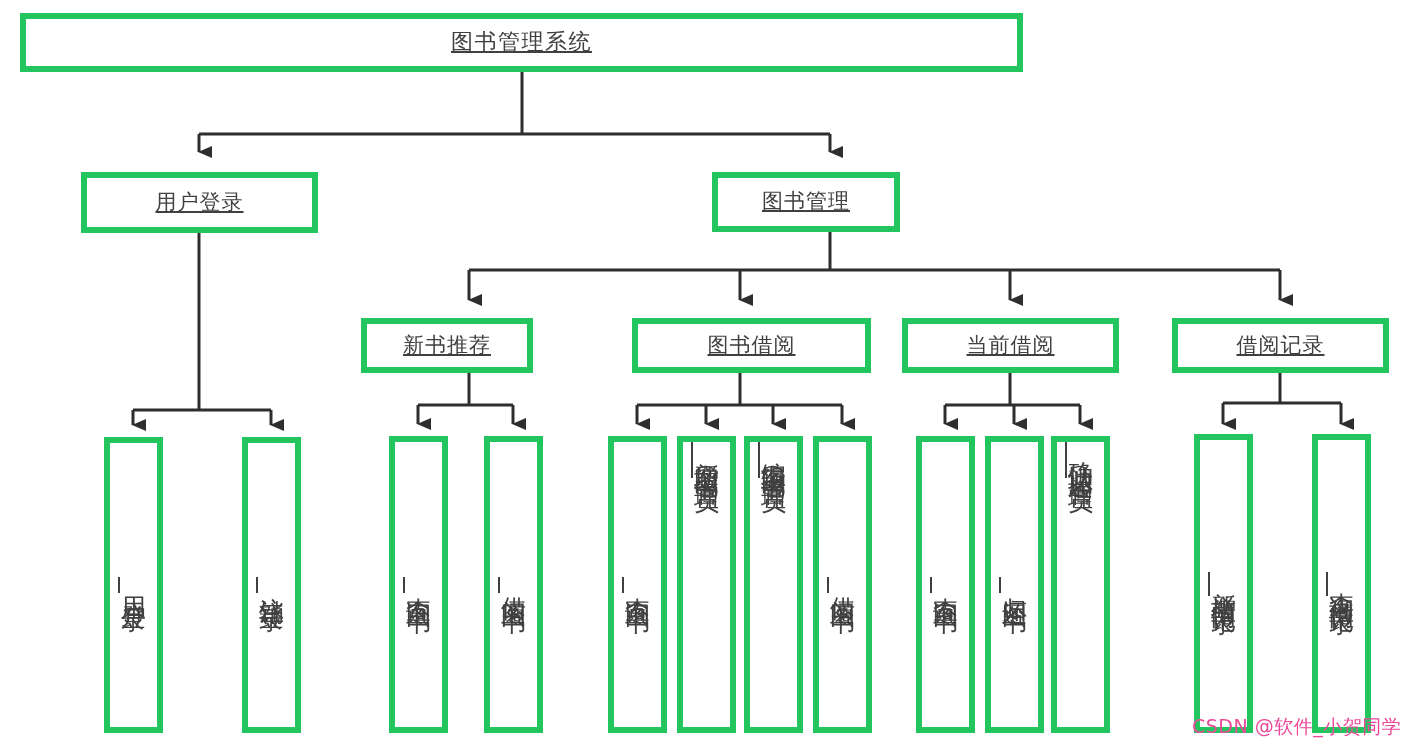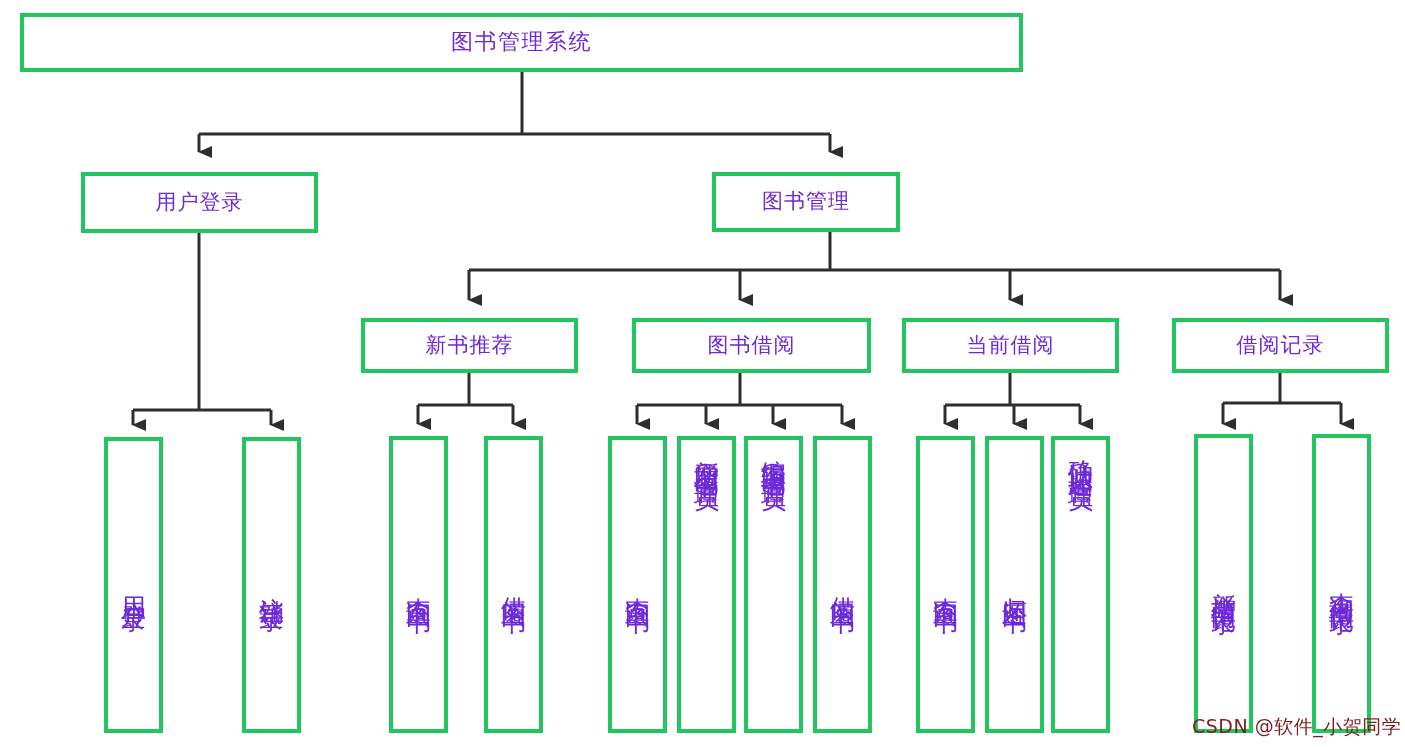--- a/index.html
+++ b/index.html
@@ -11,25 +11,26 @@
     overflow:hidden;
     position:relative;
   }
   #canvas{position:absolute;left:0;top:0;width:1405px;height:747px;}
   #svg-layer{position:absolute;left:0;top:0;width:1405px;height:747px;}
 
   .node{
     position:absolute;
     box-sizing:border-box;
     background:#ffffff;
-    border:4px solid #22c55e;
+    border:6px solid #22c55e;
     display:flex;
     align-items:center;
     justify-content:center;
-    color:#6d28d9;
+    color:#404040;
+    text-decoration:underline;
   }
   .node .lbl{
     display:block;
     text-align:center;
     line-height:1.02;
     white-space:nowrap;
   }
   
   .node.horiz .lbl{font-size:21px;letter-spacing:1px;}
   .node.root .lbl{font-size:22px;letter-spacing:1.5px;}
@@ -46,21 +47,21 @@
     font-size:25px;
     line-height:1;
     letter-spacing:4px;
     white-space:nowrap;
   }
   .node.leaf.center .lbl{margin-top:auto;margin-bottom:auto;}
 
   .watermark{
     position:absolute;
     font-size:19px;
-    color:#7f1d1d;
+    color:#ec4899;
     letter-spacing:0.5px;
     white-space:nowrap;
     pointer-events:none;
     font-family:"DejaVu Sans","Liberation Sans",sans-serif;
   }
 </style>
 </head>
 <body>
 
 <div id="canvas">
@@ -123,21 +124,21 @@
   </div>
 
   <div class="node horiz" style="left:81px;top:172px;width:237px;height:61px;">
     <span class="lbl">用户登录</span>
   </div>
 
   <div class="node horiz" style="left:712px;top:172px;width:188px;height:60px;">
     <span class="lbl">图书管理</span>
   </div>
 
-  <div class="node horiz" style="left:361px;top:318px;width:217px;height:55px;">
+  <div class="node horiz" style="left:361px;top:318px;width:172px;height:55px;">
     <span class="lbl">新书推荐</span>
   </div>
 
   <div class="node horiz" style="left:632px;top:318px;width:239px;height:55px;">
     <span class="lbl">图书借阅</span>
   </div>
 
   <div class="node horiz" style="left:902px;top:318px;width:217px;height:55px;">
     <span class="lbl">当前借阅</span>
   </div>

